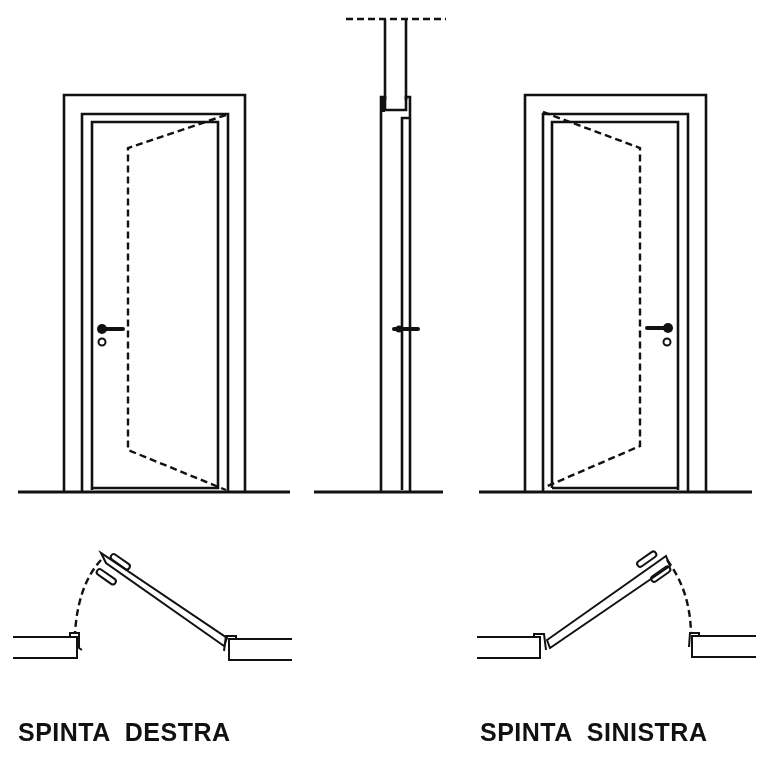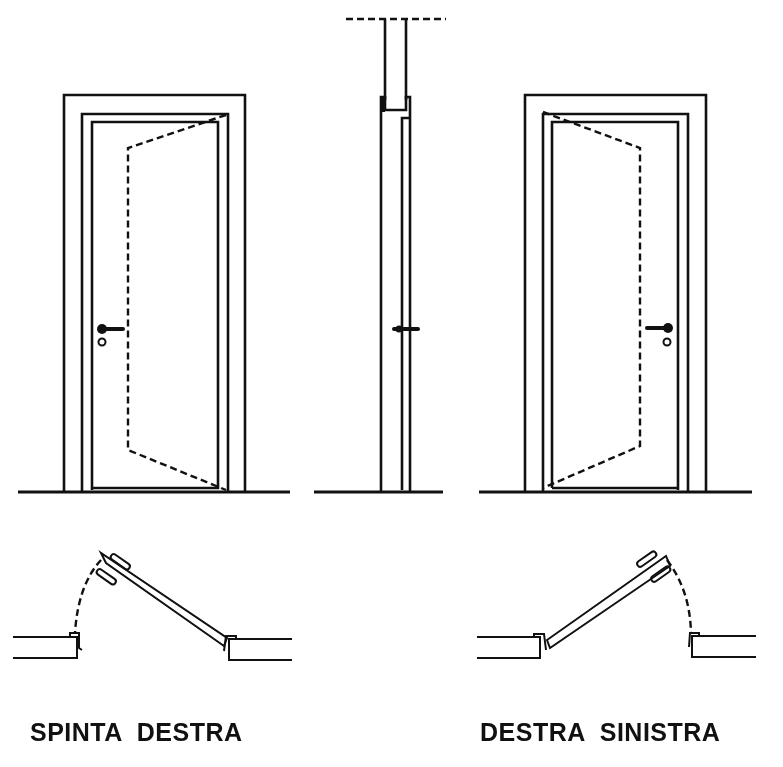--- a/index.html
+++ b/index.html
@@ -7,21 +7,21 @@
     svg.drawing { position: absolute; left: 0; top: 0; }
     .label {
       position: absolute;
       font-family: "Liberation Sans", sans-serif;
       font-weight: bold;
       font-size: 25px;
       color: #111111;
       letter-spacing: 0.5px;
       white-space: pre;
     }
-    .label-left { left: 30px; top: 718px; }
+    .label-left { left: 18px; top: 718px; }
     .label-right { left: 320px; top: 718px; }
     .ln { stroke: #111; fill: none; stroke-width: 2.6; }
     .thin { stroke: #111; fill: none; stroke-width: 2; }
     .dash { stroke: #111; fill: none; stroke-width: 2.4; stroke-dasharray: 7 4; }
     .floor { stroke: #111; stroke-width: 3.2; }
   </style>
 </head>
 <body>
 
 <svg class="drawing" width="783" height="767" viewBox="0 0 783 767" xmlns="http://www.w3.org/2000/svg">
@@ -105,13 +105,13 @@
     <polyline class="thin" points="699,637 699,633 690,633 689,647"></polyline>
 
     <polygon class="thin" points="547,640 550,648 670,566 666,556"></polygon>
     <rect x="636" y="563" width="22" height="6" rx="3" transform="rotate(-35 636 563)" class="thin"></rect>
     <rect x="650" y="578" width="22" height="6" rx="3" transform="rotate(-35 650 578)" class="thin"></rect>
     <path class="dash" d="M667,560 Q690,590 691,633"></path>
   </g>
 </svg>
 
 <div class="label label-left">SPINTA  DESTRA</div>
-<div class="label label-right" style="left:480px;">DESTRA  SINISTRA</div>
+<div class="label label-right" style="left:480px;">SPINTA  SINISTRA</div>
 
 </body></html>

